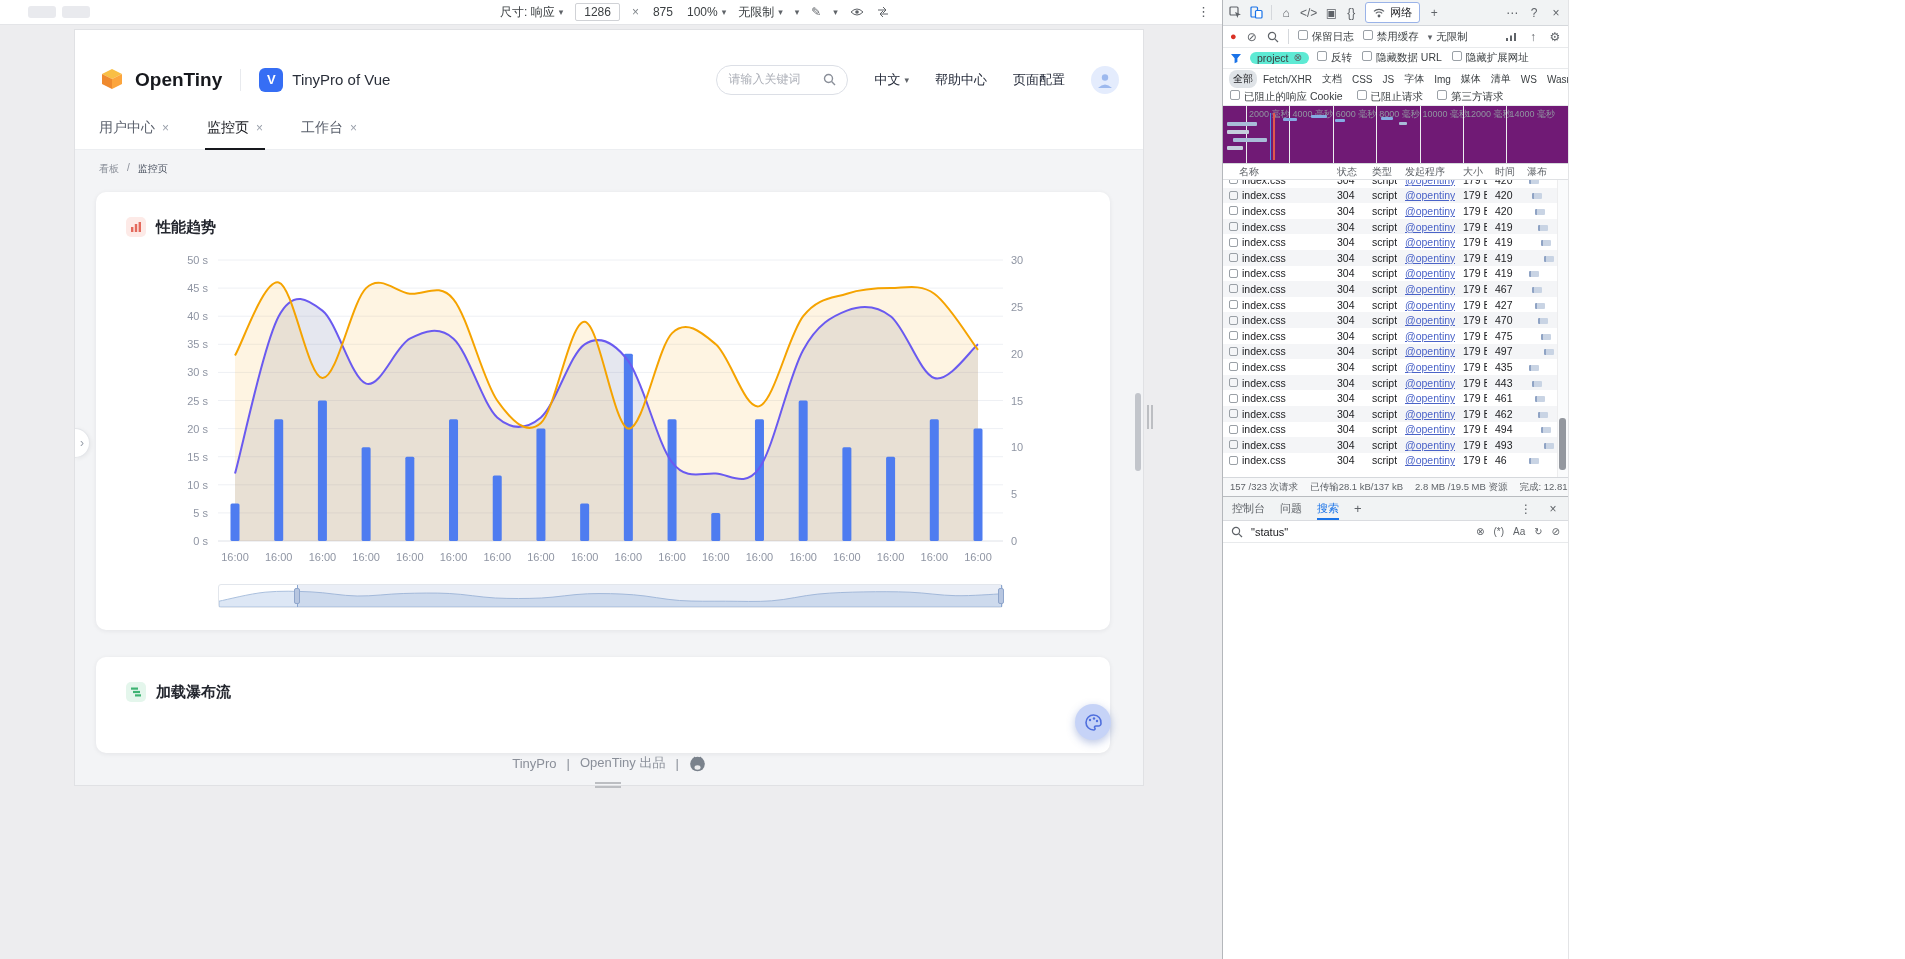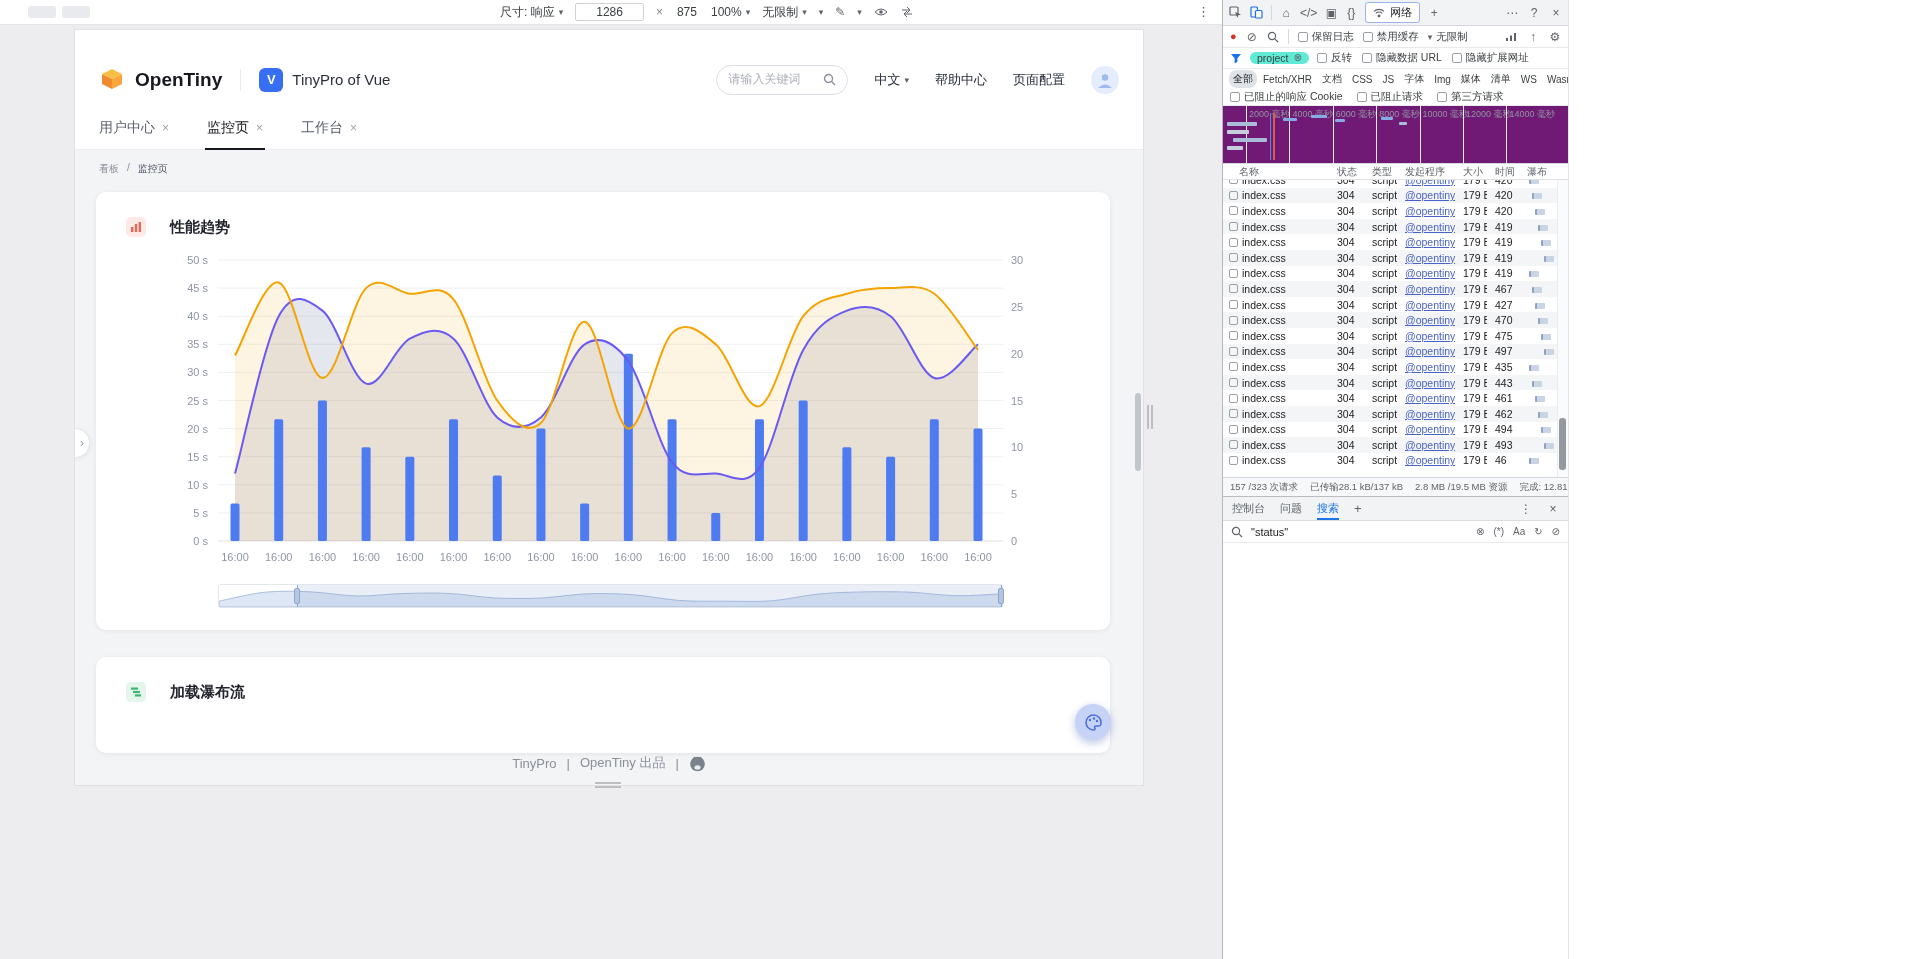--- a/index.html
+++ b/index.html
@@ -5,21 +5,21 @@
 *{margin:0;padding:0;box-sizing:border-box}
 html,body{width:1905px;height:959px;overflow:hidden;background:#fff;font-family:"Liberation Sans","DejaVu Sans",sans-serif}
 #root{position:relative;width:1905px;height:959px;background:#fff}
 
 
 .dtb{position:absolute;left:0;top:0;width:1222px;height:25px;background:#fff;border-bottom:1px solid #e4e5e8;font-size:12px;color:#5f6368}
 .win-pill{position:absolute;top:6px;height:12px;width:28px;background:#e9eaee;border-radius:3px}
 .dtb-center{position:absolute;left:500px;top:0;height:24px;display:flex;align-items:center;gap:12px;white-space:nowrap}
 .dtb-item{display:inline-flex;align-items:center;gap:4px;color:#3c4043}
 .caret{font-size:9px;color:#5f6368}
-.dim-box{border:1px solid #d0d2d6;border-radius:2px;padding:1px 20px;color:#3c4043;background:#fff}
+.dim-box{border:1px solid #d0d2d6;border-radius:2px;padding:1px 8px;color:#3c4043;background:#fff}
 .dim-plain{padding:1px 2px;color:#3c4043}
 .dim-x{color:#80868b}
 .dtb-icon{color:#5f6368;font-size:12px}
 .dtb-more{position:absolute;right:12px;top:4px;font-size:13px;color:#5f6368}
 
 
 .canvas{position:absolute;left:0;top:25px;width:1222px;height:934px;background:#ededef}
 .viewport{position:absolute;left:75px;top:5px;width:1068px;height:755px;background:#f3f4f6;overflow:hidden;box-shadow:0 0 0 1px #e0e1e4}
 .h-right{position:absolute;left:1147px;top:380px;width:6px;height:24px;border-left:2px solid #bcbec2;border-right:2px solid #bcbec2}
 .h-bottom{position:absolute;left:595px;top:757px;width:26px;height:6px;border-top:2px solid #bcbec2;border-bottom:2px solid #bcbec2}
@@ -42,21 +42,21 @@
 .ptab.active{color:#16181d}
 .ptab.active::after{content:"";position:absolute;left:-2px;right:-2px;bottom:-1px;height:2px;background:#16181d}
 
 
 .app-content{position:absolute;left:0;top:120px;width:100%;height:635px;background:#f3f4f6}
 .breadcrumb{position:absolute;left:24px;top:12px;font-size:10px;color:#8a8f99;display:flex;gap:8px}
 .breadcrumb .cur{color:#4e5563}
 .card{position:absolute;background:#fff;border-radius:10px;box-shadow:0 1px 5px rgba(29,33,41,.07)}
 .card.perf{left:21px;top:42px;width:1014px;height:438px}
 .card.wf{left:21px;top:507px;width:1014px;height:96px;overflow:hidden}
-.card-head{position:absolute;left:30px;top:25px;display:flex;align-items:center;gap:24px;z-index:2}
+.card-head{position:absolute;left:30px;top:25px;display:flex;align-items:center;gap:10px;z-index:2}
 .chip-icon{width:20px;height:20px;border-radius:5px;display:inline-flex;align-items:center;justify-content:center}
 .chip-icon.red{background:#fdeae7}
 .chip-icon.green{background:#e4f6ec}
 .card-title{font-size:15px;font-weight:bold;color:#23262e}
 .legend{position:absolute;left:0;top:26px;width:100%;display:flex;justify-content:center;align-items:center;gap:30px;z-index:1}
 .lg-item{display:flex;align-items:center;gap:8px;font-size:12px;color:#5b616d}
 .lg-bar{width:22px;height:11px;border-radius:3px;display:inline-block}
 .lg-line{position:relative;width:22px;height:2px;display:inline-block}
 .lg-line i{position:absolute;left:50%;top:50%;transform:translate(-50%,-50%);width:6px;height:6px;border-radius:50%;background:#fff;border:2px solid #555;display:block}
 #perf-chart{position:absolute;left:0;top:50px}
@@ -72,21 +72,21 @@
 
 .dt{position:absolute;left:1222px;top:0;width:346px;height:959px;background:#fff;border-left:1px solid #b4b7bb;font-size:11px;color:#3c4043;overflow:hidden}
 .dt *{flex-shrink:0}
 .dt-tabs{height:26px;background:#f1f3f4;border-bottom:1px solid #d5d8dc;display:flex;align-items:center;padding:0 6px;gap:8px}
 .dt-ticon{color:#5f6368;font-size:12px;text-align:center;min-width:12px}
 .dt-sep{width:1px;height:15px;background:#d5d8dc}
 .net-tab{display:inline-flex;align-items:center;gap:5px;padding:2px 7px;background:#fff;border:1px solid #9ab3e8;border-radius:3px;color:#202124;font-size:11px}
 .dt-right{margin-left:auto;display:flex;align-items:center;gap:10px}
 .dt-bar2{height:22px;border-bottom:1px solid #e8eaec;display:flex;align-items:center;padding:0 7px;gap:9px}
 .rec{color:#d93025;font-size:11px;line-height:1}
-.chk{display:inline-flex;align-items:center;gap:4px;font-size:10.5px;color:#3c4043;white-space:nowrap}
+.chk{display:inline-flex;align-items:flex-start;gap:4px;font-size:10.5px;color:#3c4043;white-space:nowrap}
 .chk b{width:10px;height:10px;border:1px solid #9aa0a6;border-radius:2px;background:#fff;display:inline-block}
 .dt-filter{height:21px;border-bottom:1px solid #e8eaec;display:flex;align-items:center;padding:0 7px;gap:8px;overflow:hidden}
 .fchip{display:inline-flex;align-items:flex-start;gap:5px;background:#5eead4;border-radius:9px;padding:0 7px;font-size:10.5px;color:#3c4043}
 .fchip-x{color:#5f6368;font-size:10px}
 .fchecks{display:flex;gap:10px;overflow:hidden}
 .pills{height:20px;display:flex;align-items:center;padding:0 6px;gap:2px;overflow:hidden}
 .pill2{padding:2px 4px;border-radius:8px;font-size:10px;color:#3c4043;white-space:nowrap}
 .pill2.on{background:#dfe3e7;color:#202124}
 .blocked{height:17px;border-bottom:1px solid #e8eaec;display:flex;align-items:center;padding:0 7px;gap:14px;overflow:hidden}
 .overview{position:relative;height:58px;border-bottom:1px solid #d5d8dc;overflow:hidden;background:#701a75}

